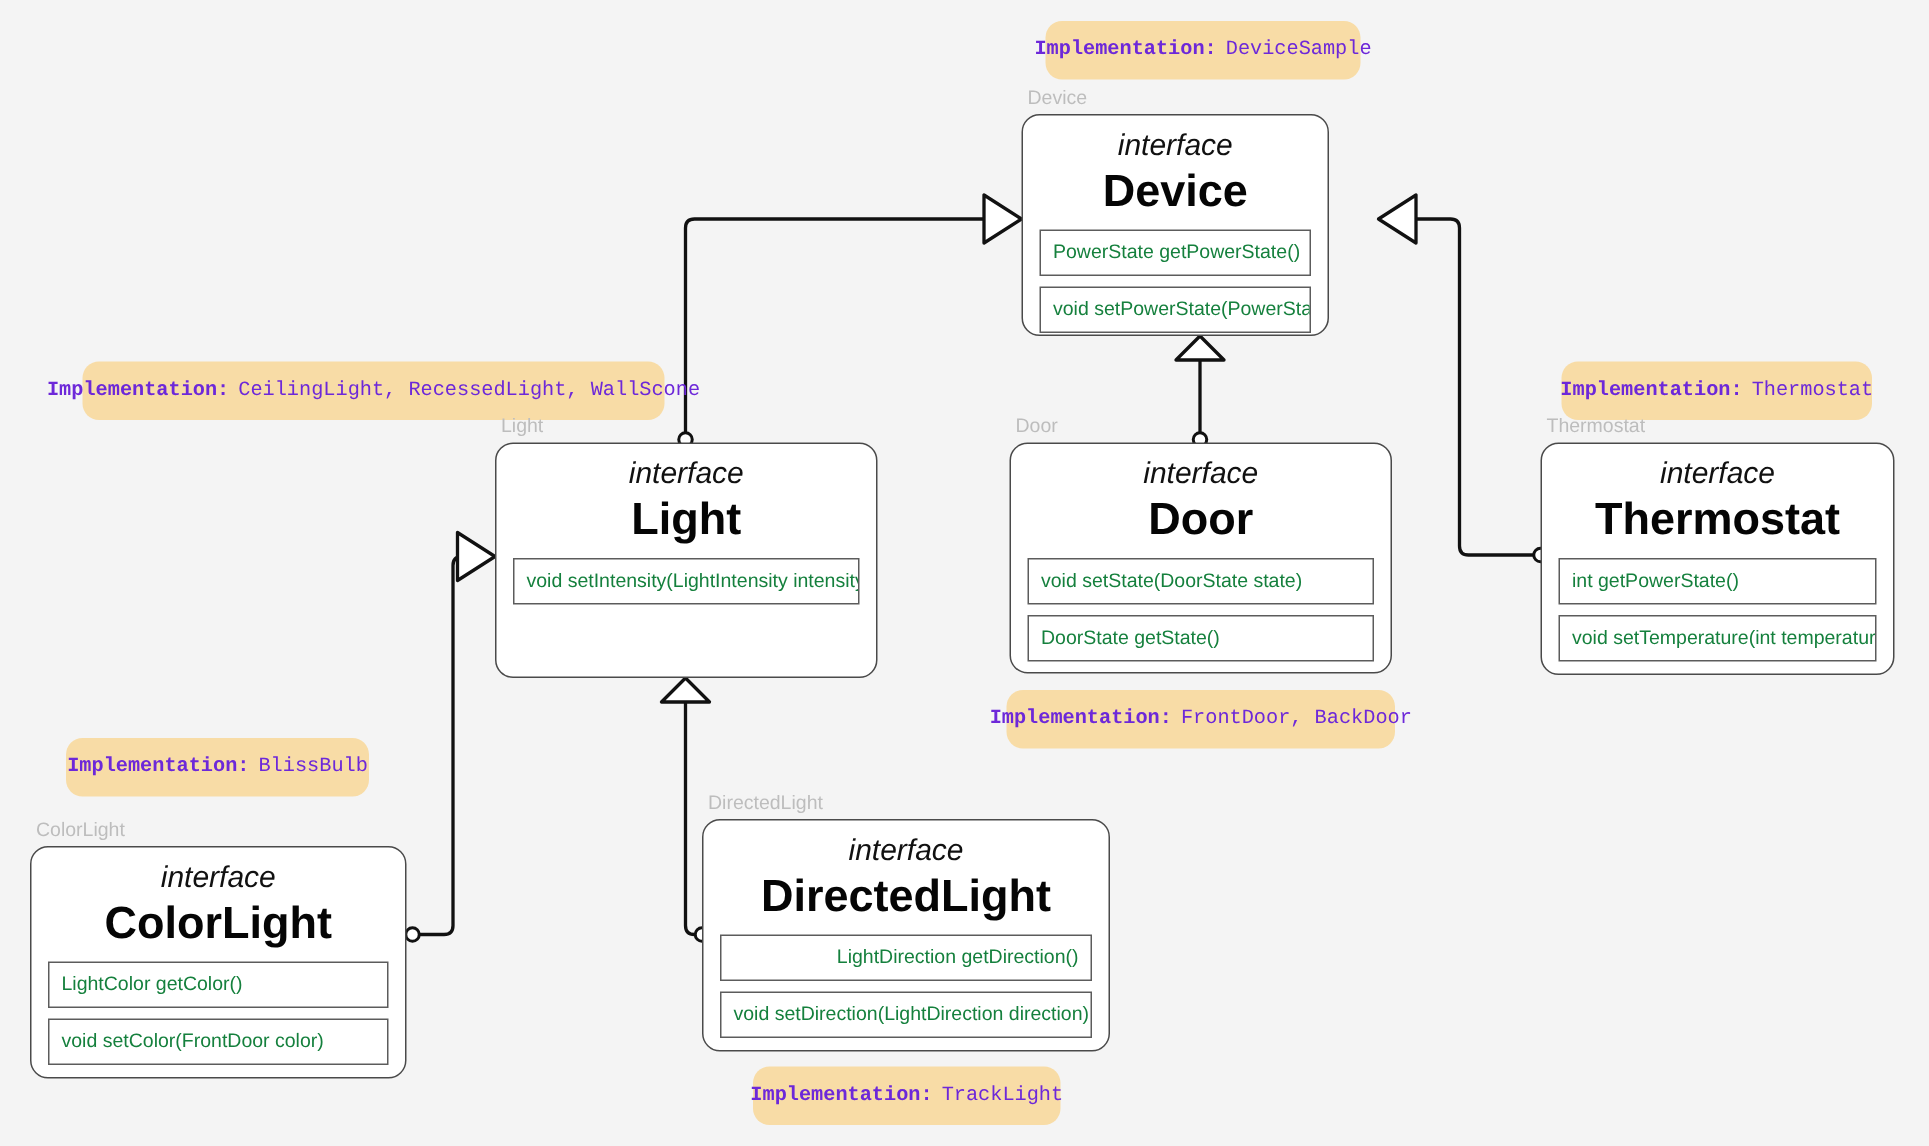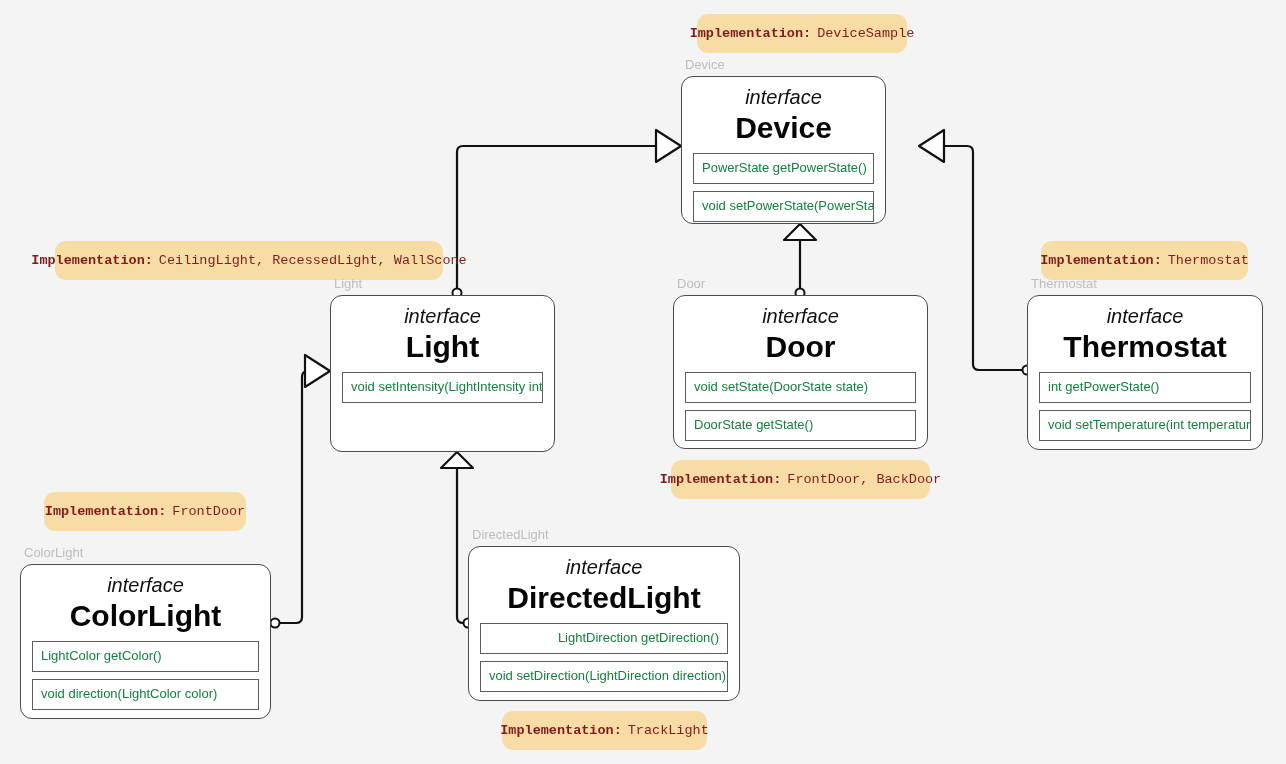--- a/index.html
+++ b/index.html
@@ -99,21 +99,21 @@
     box-sizing: border-box;
     background: #f8dca6;
     border-radius: 11px;
     height: 39px;
     display: flex;
     align-items: center;
     justify-content: center;
     padding: 0 18px;
     font-family: "Liberation Mono", monospace;
     font-size: 13.5px;
-    color: #7f1d1d;
+    color: #6d28d9;
     white-space: nowrap;
   }
   .badge .badge-key {
     font-weight: bold;
     margin-right: 6px;
   }
   .badge .badge-val {
     font-weight: normal;
   }
 </style>
@@ -173,21 +173,21 @@
         <div class="method">void setPowerState(PowerState state)</div>
       </div>
     </div>
   </div>
 
   <div class="badge" style="left:55px; top:241px; width:388px;">
     <span class="badge-key">Implementation:</span>
     <span class="badge-val">CeilingLight, RecessedLight, WallScone</span>
   </div>
 
-  <div class="node" style="left:330px; top:295px; width:225px; height:157px;">
+  <div class="node" style="left:330px; top:295px; width:255px; height:157px;">
     <div class="node-caption">Light</div>
     <div class="node-box">
       <div class="stereotype">interface</div>
       <div class="node-title">Light</div>
       <div class="methods">
         <div class="method">void setIntensity(LightIntensity intensity)</div>
       </div>
     </div>
   </div>
 
@@ -220,31 +220,31 @@
       <div class="node-title">Thermostat</div>
       <div class="methods">
         <div class="method">int getPowerState()</div>
         <div class="method">void setTemperature(int temperature)</div>
       </div>
     </div>
   </div>
 
   <div class="badge" style="left:44px; top:492px; width:202px;">
     <span class="badge-key">Implementation:</span>
-    <span class="badge-val">FrontDoor</span>
+    <span class="badge-val">BlissBulb</span>
   </div>
 
   <div class="node" style="left:20px; top:564px; width:251px; height:155px;">
     <div class="node-caption">ColorLight</div>
     <div class="node-box">
       <div class="stereotype">interface</div>
       <div class="node-title">ColorLight</div>
       <div class="methods">
         <div class="method">LightColor getColor()</div>
-        <div class="method">void direction(LightColor color)</div>
+        <div class="method">void setColor(FrontDoor color)</div>
       </div>
     </div>
   </div>
 
   <div class="node" style="left:468px; top:546px; width:272px; height:155px;text-align:right;">
     <div class="node-caption">DirectedLight</div>
     <div class="node-box">
       <div class="stereotype">interface</div>
       <div class="node-title">DirectedLight</div>
       <div class="methods">

